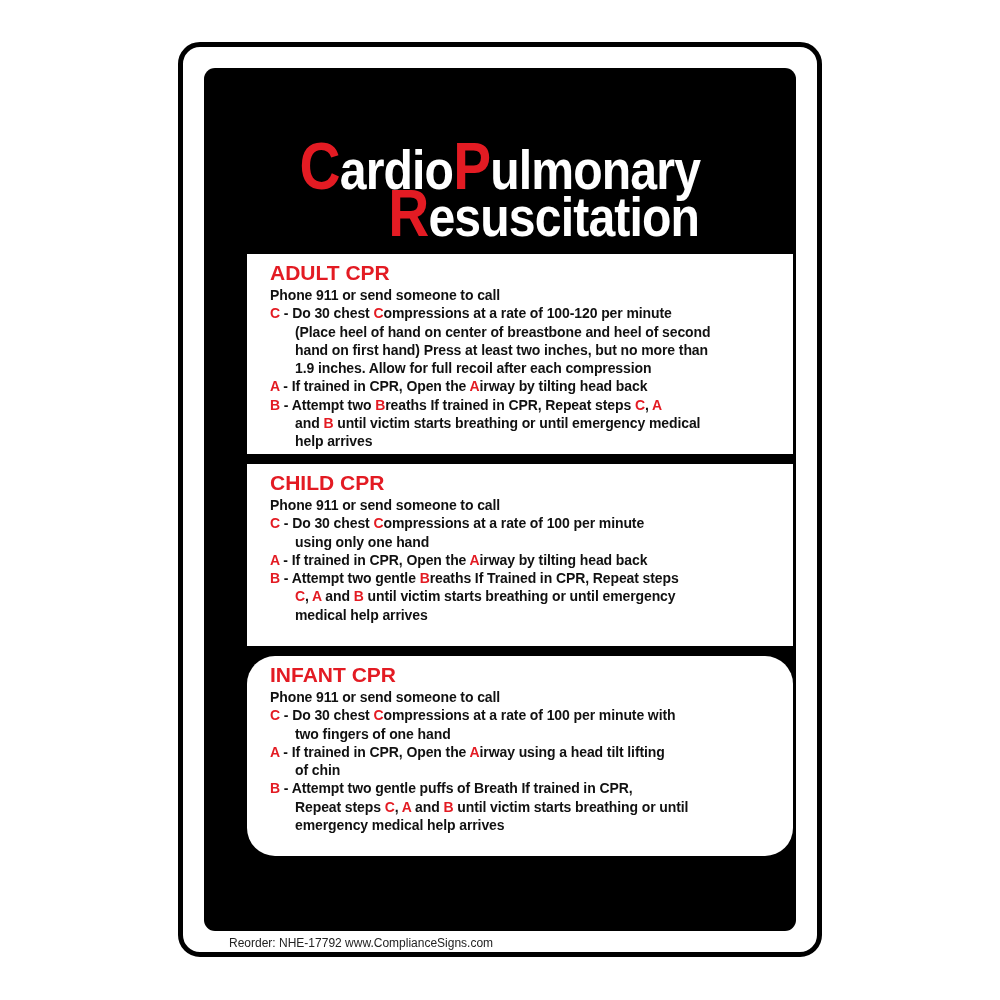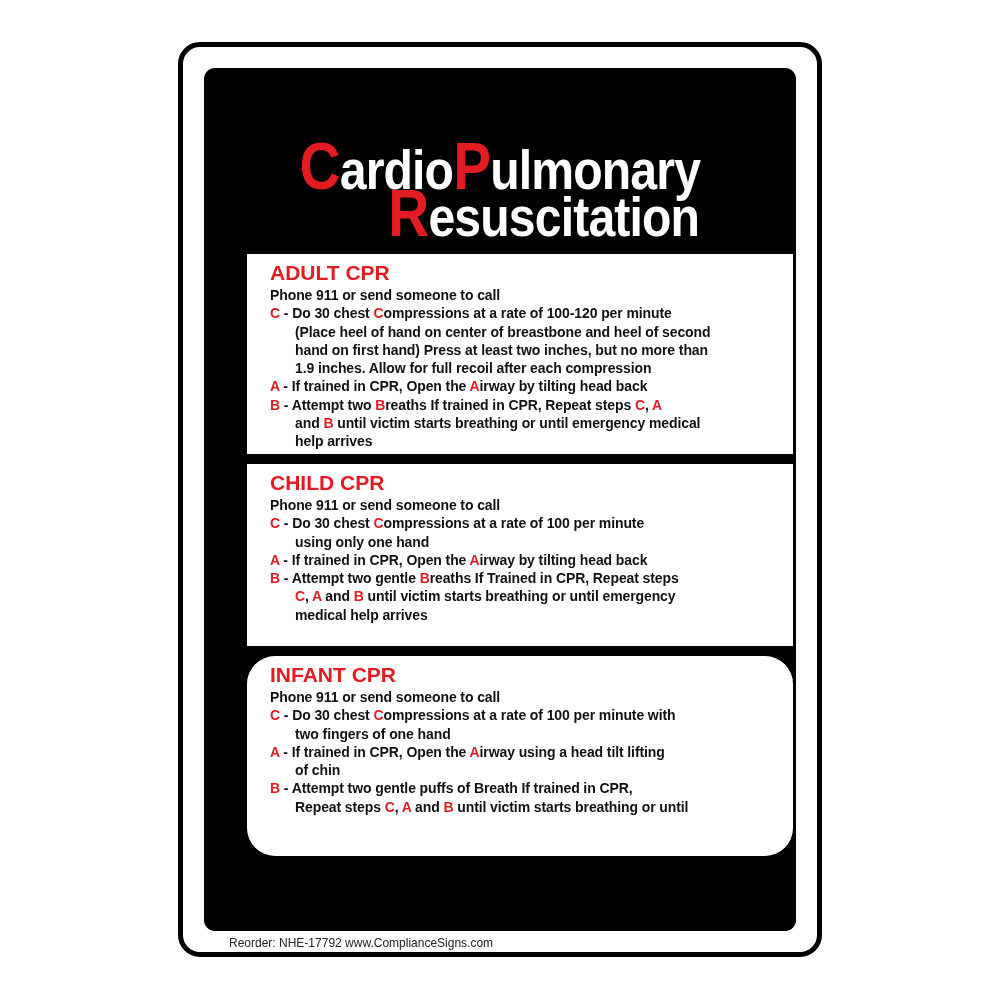--- a/index.html
+++ b/index.html
@@ -146,16 +146,17 @@
 <div class="panel infant">
   <h2>INFANT CPR</h2>
   <div class="lines">
       <div class="ln"><span>Phone 911 or send someone to call</span></div>
       <div class="ln"><span class="red">C</span><span> - Do 30 chest </span><span class="red">C</span><span>ompressions at a rate of 100 per minute with</span></div>
       <div class="ln indent"><span>two fingers of one hand</span></div>
       <div class="ln"><span class="red">A</span><span> - If trained in CPR, Open the </span><span class="red">A</span><span>irway using a head tilt lifting</span></div>
       <div class="ln indent"><span>of chin</span></div>
       <div class="ln"><span class="red">B</span><span> - Attempt two gentle puffs of Breath If trained in CPR,</span></div>
       <div class="ln indent"><span>Repeat steps </span><span class="red">C</span><span>, </span><span class="red">A</span><span> and </span><span class="red">B</span><span> until victim starts breathing or until</span></div>
+      <div class="ln indent"><span>emergency medical help arrives</span></div>
     </div>
 </div>
 
 <div class="footer">Reorder: NHE-17792 www.ComplianceSigns.com</div>
 
 </body></html>

